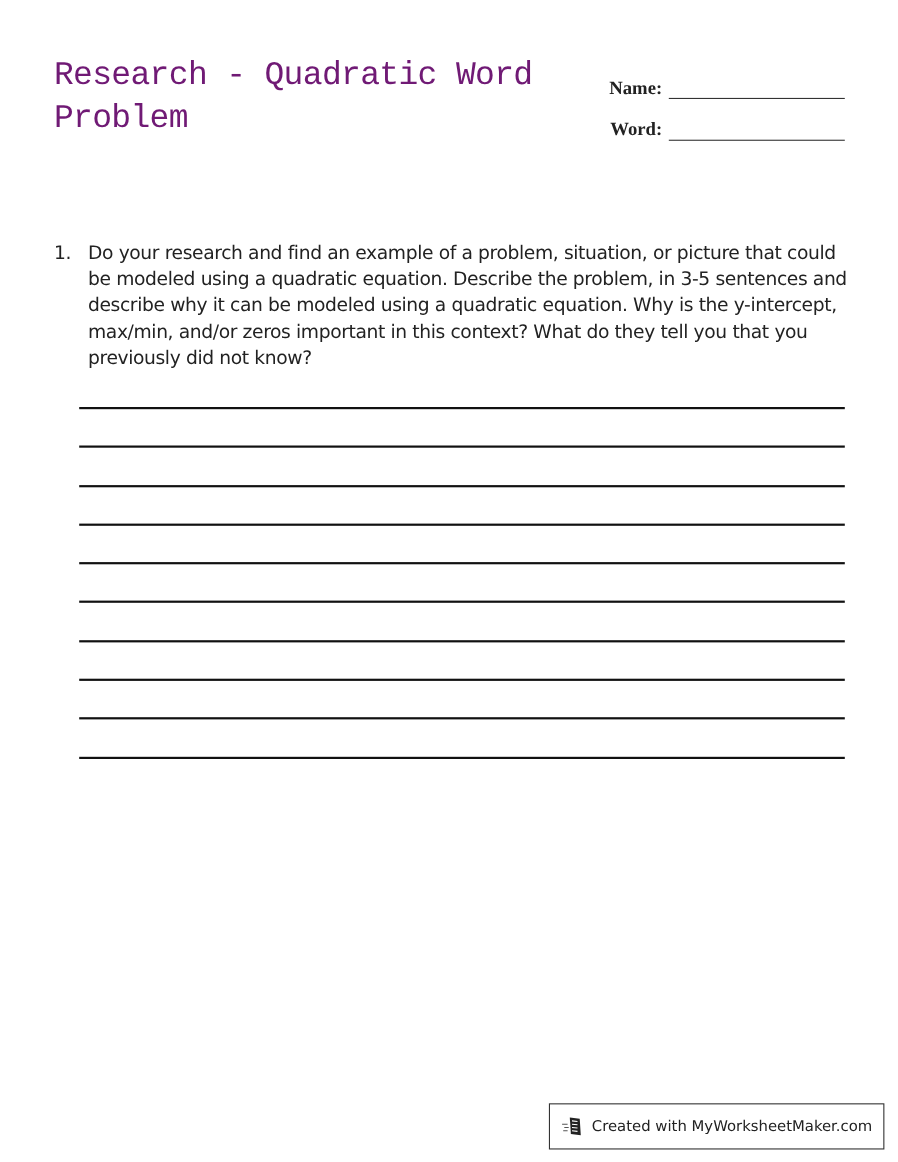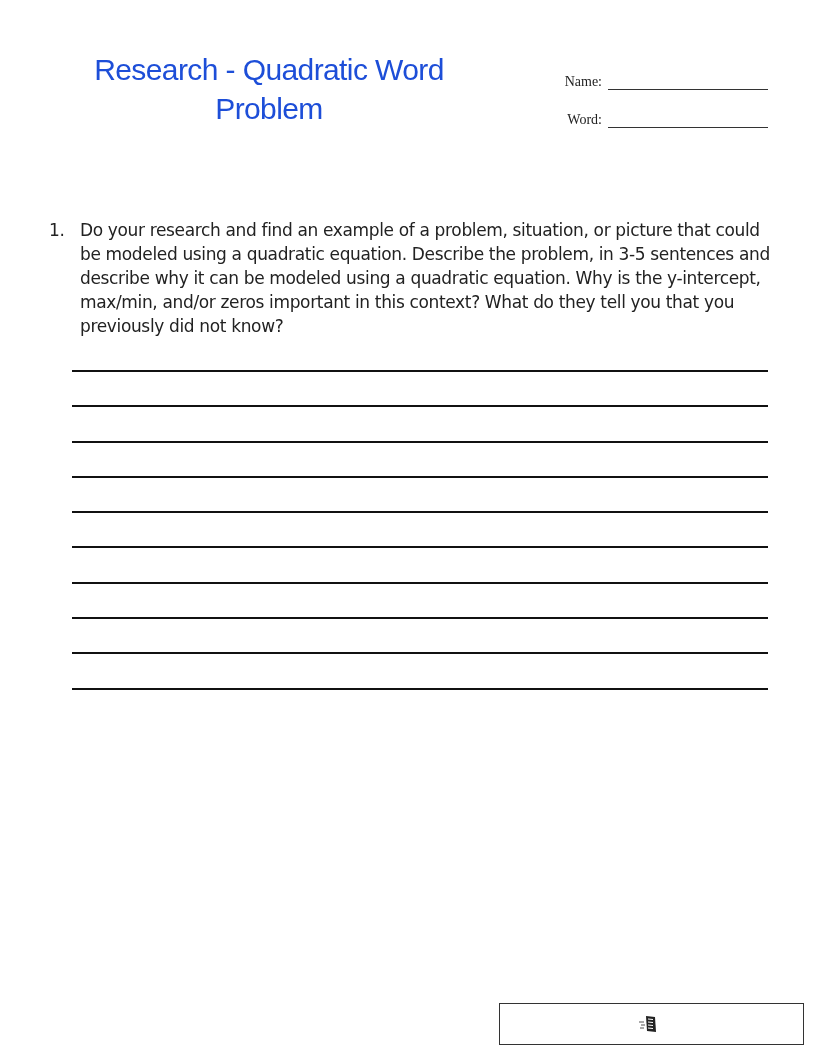--- a/index.html
+++ b/index.html
@@ -1,22 +1,22 @@
 <!DOCTYPE html>
 <html><head>
   <meta charset="utf-8">
   <style>
     html, body { margin: 0; padding: 0; background: #ffffff; }
     body { width: 816px; height: 1056px; position: relative; overflow: hidden; color: #222; }
     .title {
       position: absolute; left: 49px; top: 50px; width: 440px;
-      font-family: Liberation Sans, sans-serif; font-size: 30px; line-height: 39px;
-      color: #1d4ed8; letter-spacing: -0.6px; font-weight: normal; margin: 0; text-align: center;
+      font-family: Liberation Mono, monospace; font-size: 30px; line-height: 39px;
+      color: #701a75; letter-spacing: -0.6px; font-weight: normal; margin: 0;
     }
-    .meta { position: absolute; right: 48px; top: 52px; font-family: "Liberation Serif", serif; font-size: 14px; color: #222; }
+    .meta { position: absolute; right: 48px; top: 52px; font-family: "Liberation Serif", serif; font-size: 17px; color: #222; font-weight: bold; }
     .meta-row { display: flex; align-items: flex-end; justify-content: flex-end; height: 38px; }
     .meta-label { margin-right: 6px; }
     .meta-line { width: 160px; border-bottom: 1.3px solid #333; height: 24px; }
     .question {
       position: absolute; left: 49px; top: 218px; width: 725px;
       font-family: "DejaVu Sans", sans-serif; font-size: 17px; line-height: 24px; color: #222;
       display: flex; letter-spacing: -0.35px;
     }
     .q-num { width: 31px; flex: none; }
     .q-text { flex: 1; }
@@ -65,13 +65,14 @@
 </div>
 
 <div class="footer">
   <svg class="footer-icon" viewBox="0 0 22 20">
     <line x1="1" y1="8" x2="6" y2="8" stroke="#555" stroke-width="1"></line>
     <line x1="3" y1="11" x2="7" y2="11" stroke="#555" stroke-width="1"></line>
     <line x1="2" y1="14" x2="6" y2="14" stroke="#555" stroke-width="1"></line>
     <path d="M8 2 L17 3 L18 18 L9 17 Z" fill="#222"></path>
     <path d="M10 5 L15 5.5 M10 8 L15 8.5 M10 11 L15 11.5 M10 14 L15 14.5" stroke="#fff" stroke-width="1"></path>
   </svg>
+  <span>Created with MyWorksheetMaker.com</span>
 </div>
 
 </body></html>

